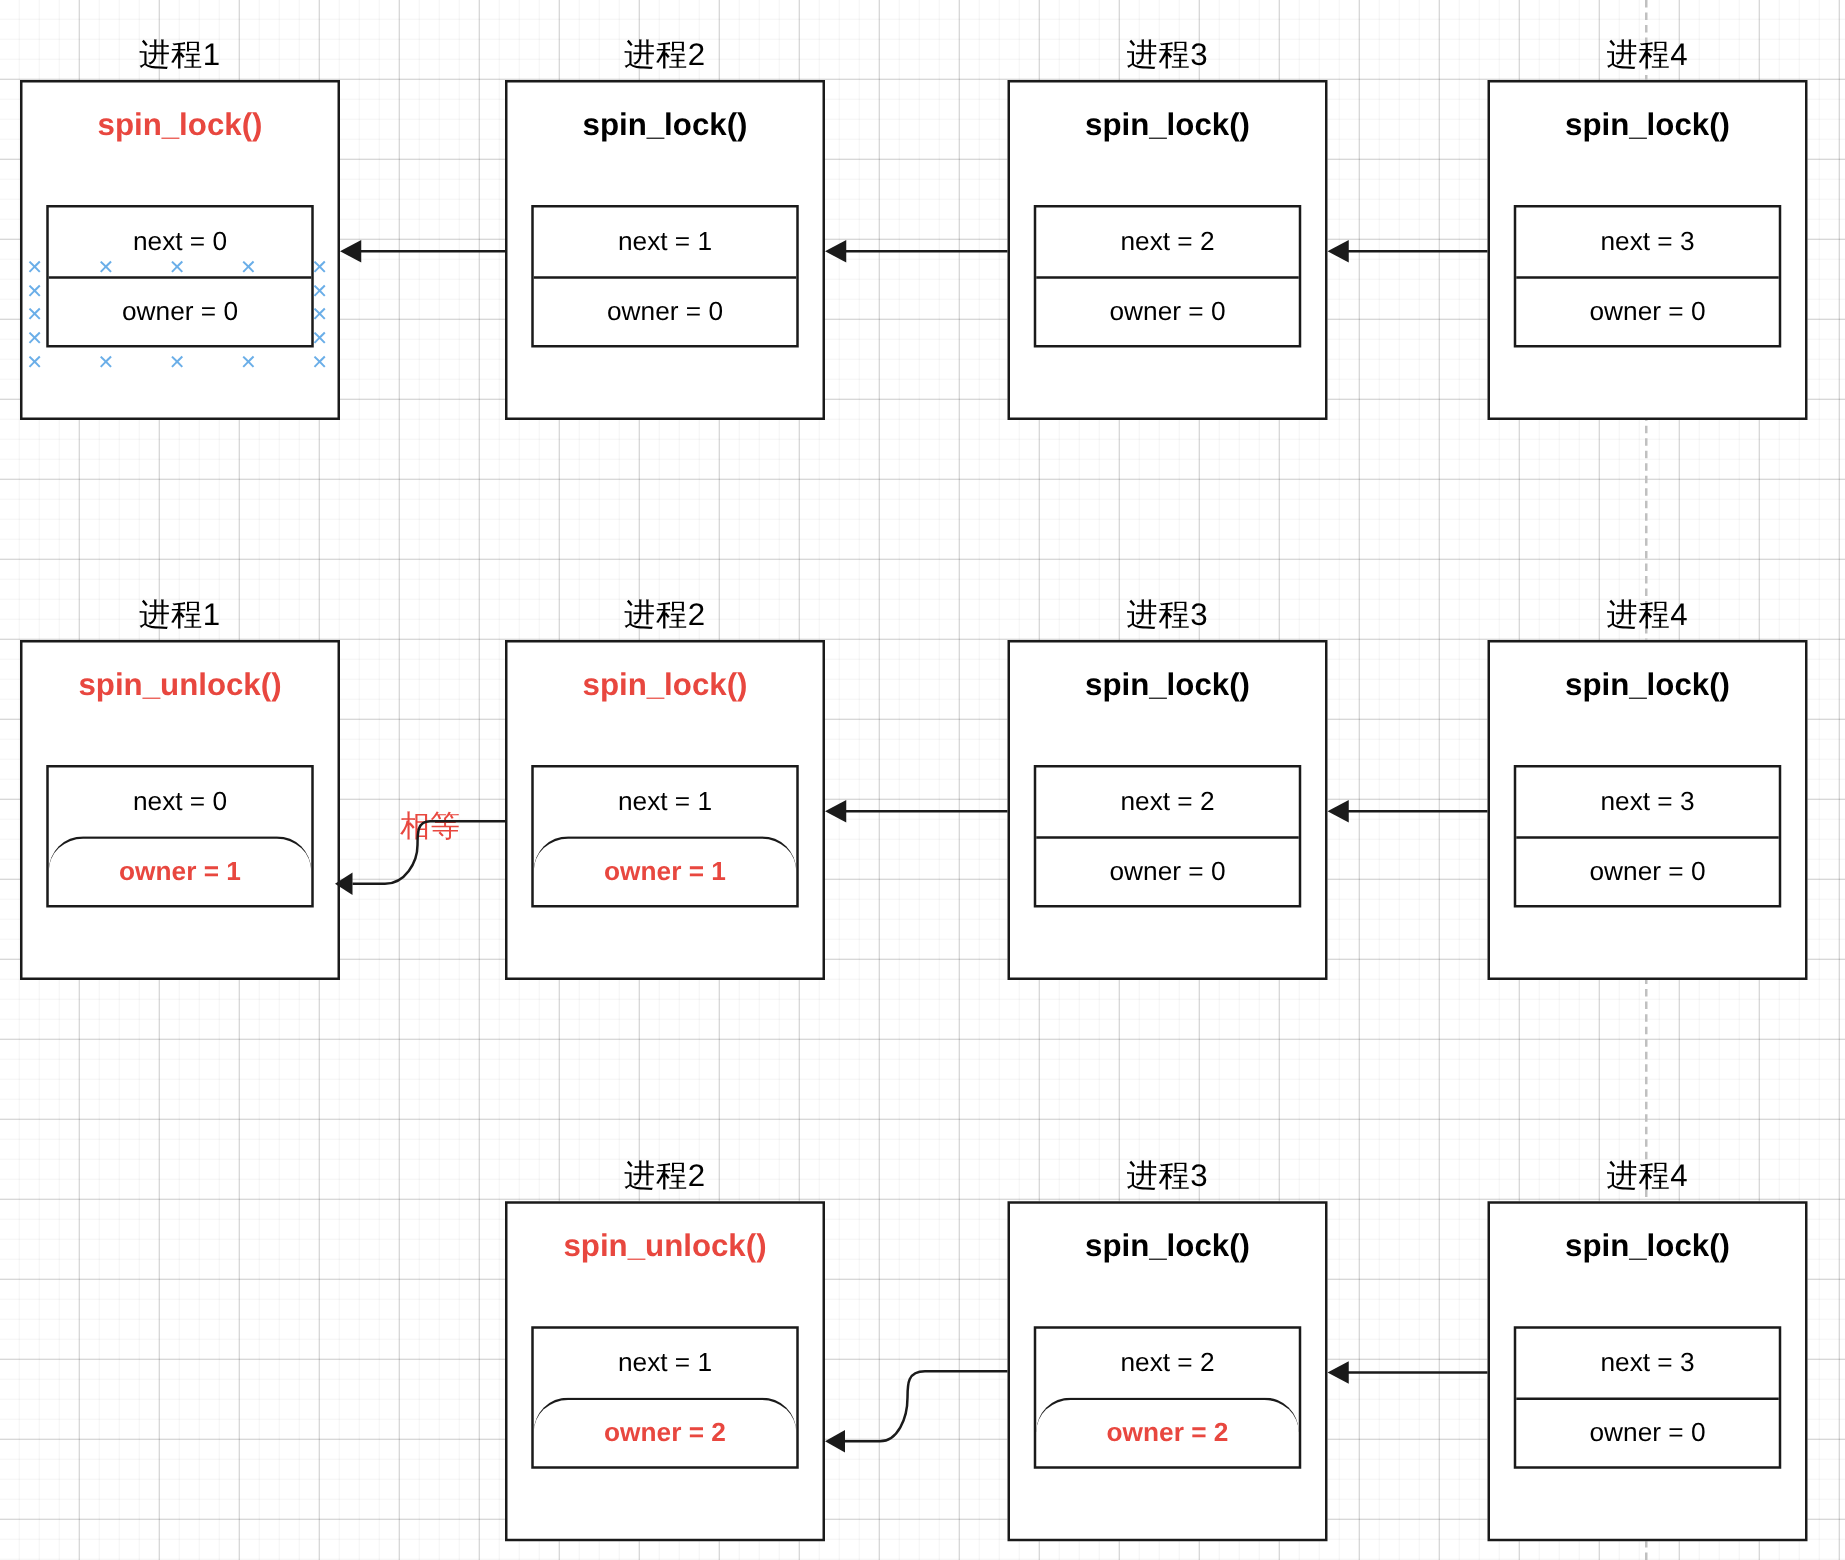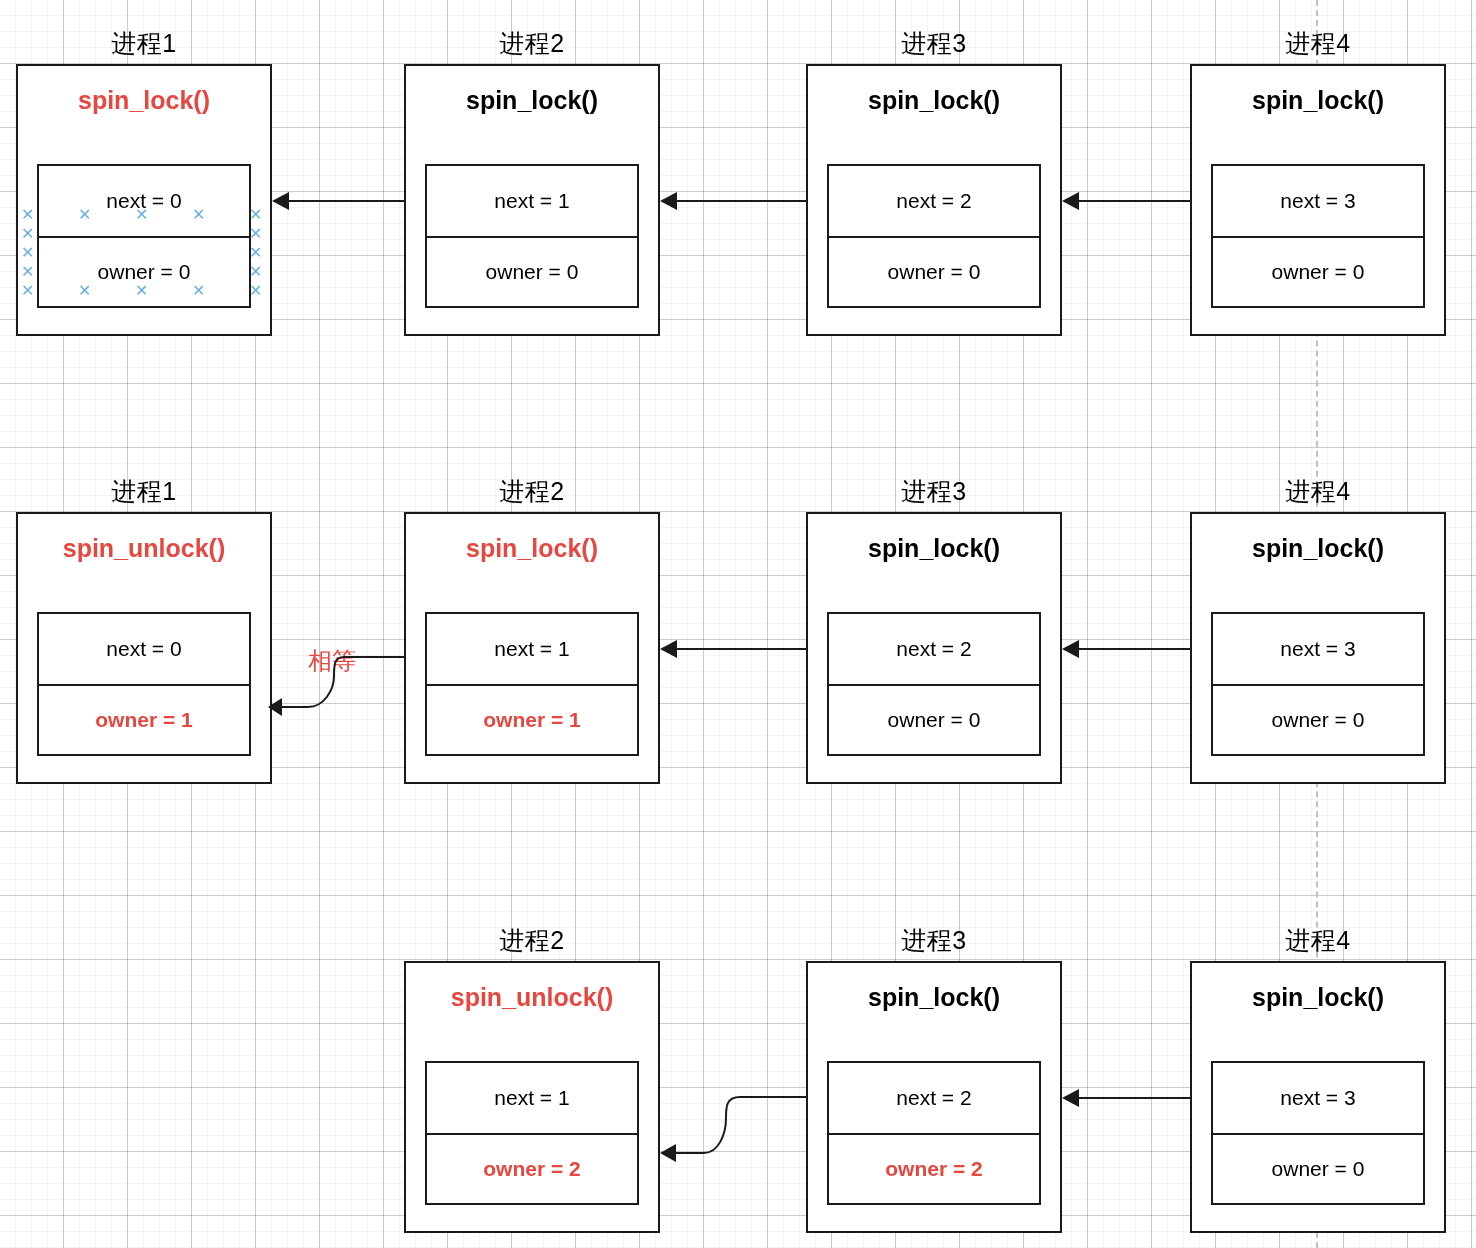--- a/index.html
+++ b/index.html
@@ -54,31 +54,31 @@
   .fn.black{color:#000000;}
   .fn.red{color:#e8473f;}
   .lockstruct{
     position:absolute;
     left:19px;right:19px;
     border:2px solid #1a1a1a;
     box-sizing:border-box;
     background:#fff;
   }
   .lockrow{
-    height:70px;
+    height:55px;
     display:flex;
     align-items:center;
     justify-content:center;
     font-size:21px;
     color:#000;
     box-sizing:border-box;
     white-space:nowrap;
   }
   .lockrow.divider{border-top:2px solid #1a1a1a;}
-  .lockrow.red{color:#e8473f;font-weight:bold;}
+  .lockrow.red{color:#e8473f;font-weight:bold;border-radius:30px;}
   .arrow-line{
     position:absolute;
     height:0;
     border-top:2px solid #1a1a1a;
   }
   .arrow-head{
     position:absolute;
     width:0;height:0;
     border-top:9px solid transparent;
     border-bottom:9px solid transparent;
@@ -210,21 +210,21 @@
 
   <div class="proc-title" style="left:1190px;top:475px;width:256px;">进程4</div>
   <div class="pbox" style="left:1190px;top:512px;width:256px;height:272px;">
     <div class="fn black">spin_lock()</div>
     <div class="lockstruct" style="top:98px;">
       <div class="lockrow">next = 3</div>
       <div class="lockrow divider">owner = 0</div>
     </div>
   </div>
 
-  <div class="eq-label" style="left:308px;top:645px;">相等</div>
+  <div class="eq-label" style="left:320px;top:645px;">相等</div>
   <svg class="conn" style="left:268px;top:640px;width:160px;height:90px;" viewBox="0 0 160 90">
     <path d="M 136 17 L 76 17 C 66 17 66 26 66 36 C 66 50 56 67 40 67 L 14 67" fill="none" stroke="#1a1a1a" stroke-width="2"></path>
     <polygon points="14,58 0,67 14,76" fill="#1a1a1a"></polygon>
   </svg>
 
   <div class="arrow-line" style="left:676px;top:648px;width:130px;"></div>
   <div class="arrow-head" style="left:660px;top:640px;"></div>
 
   <div class="arrow-line" style="left:1078px;top:648px;width:112px;"></div>
   <div class="arrow-head" style="left:1062px;top:640px;"></div>

